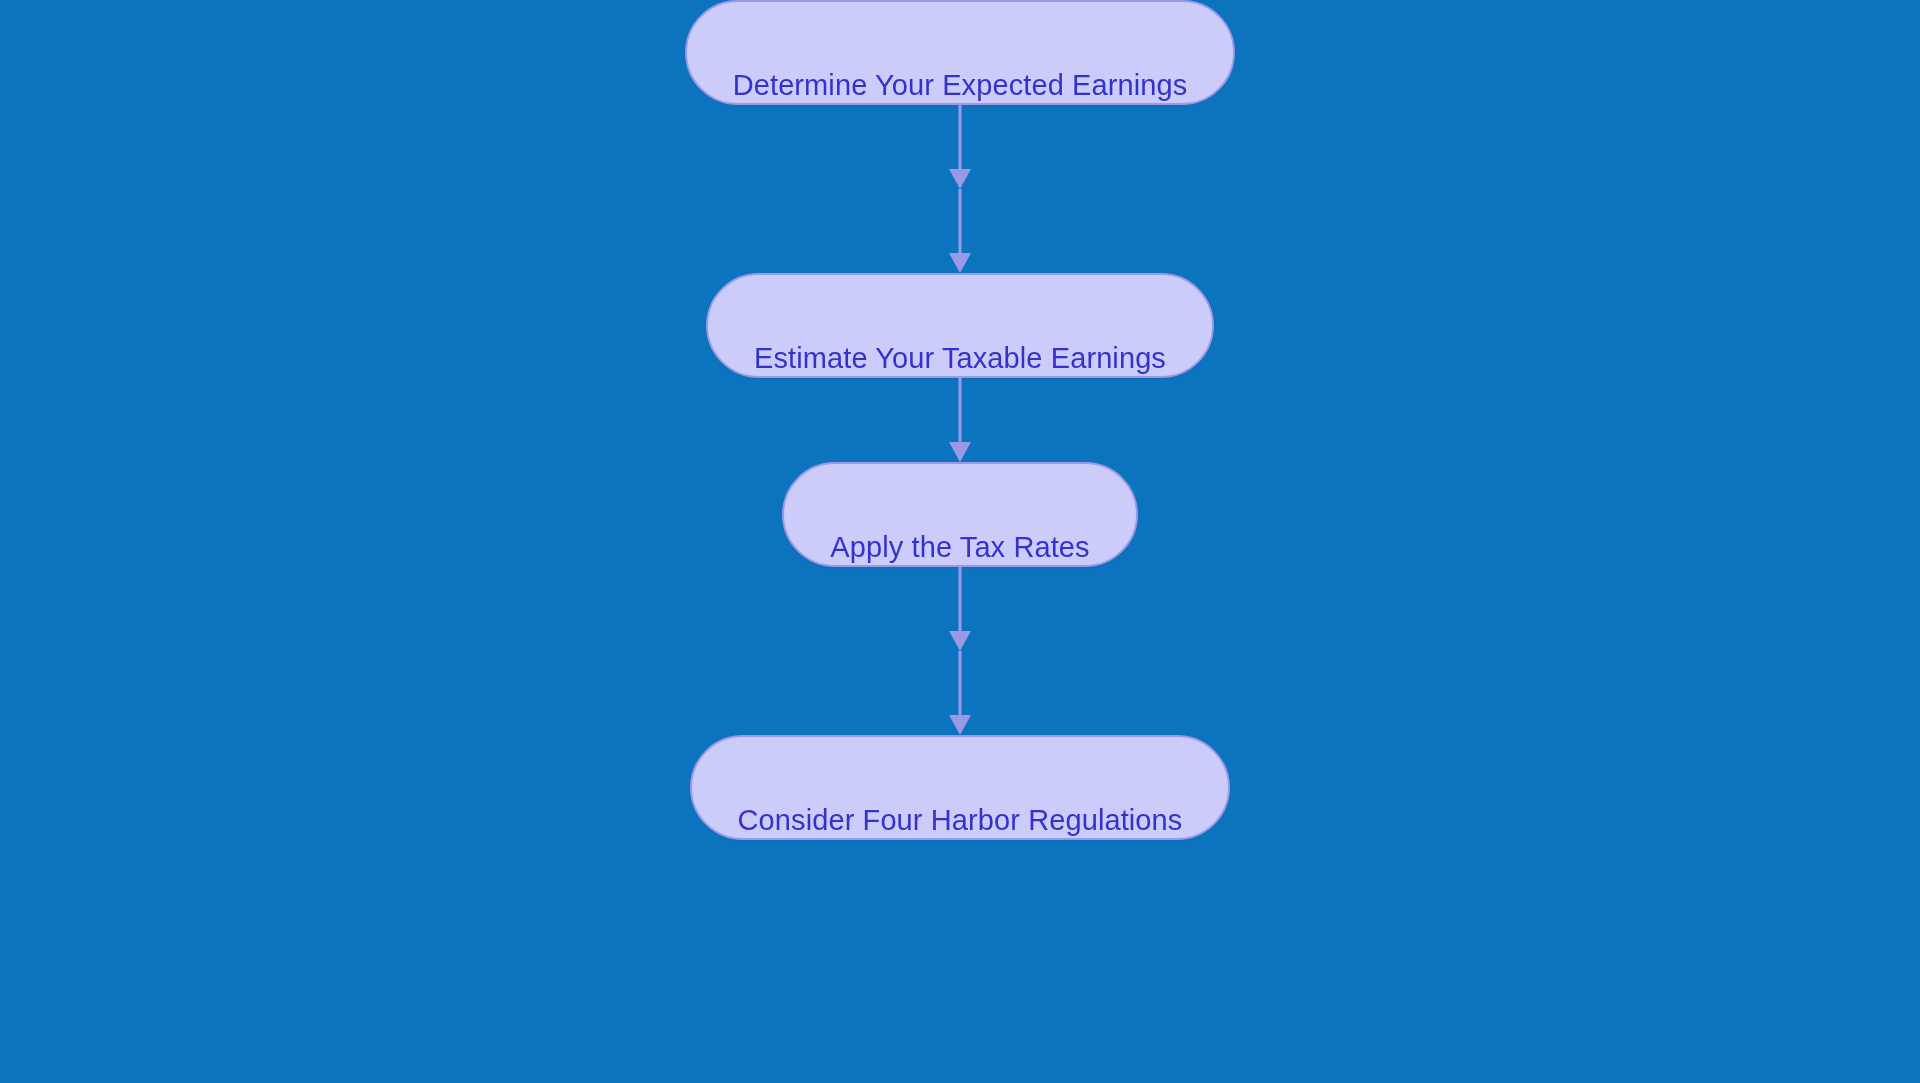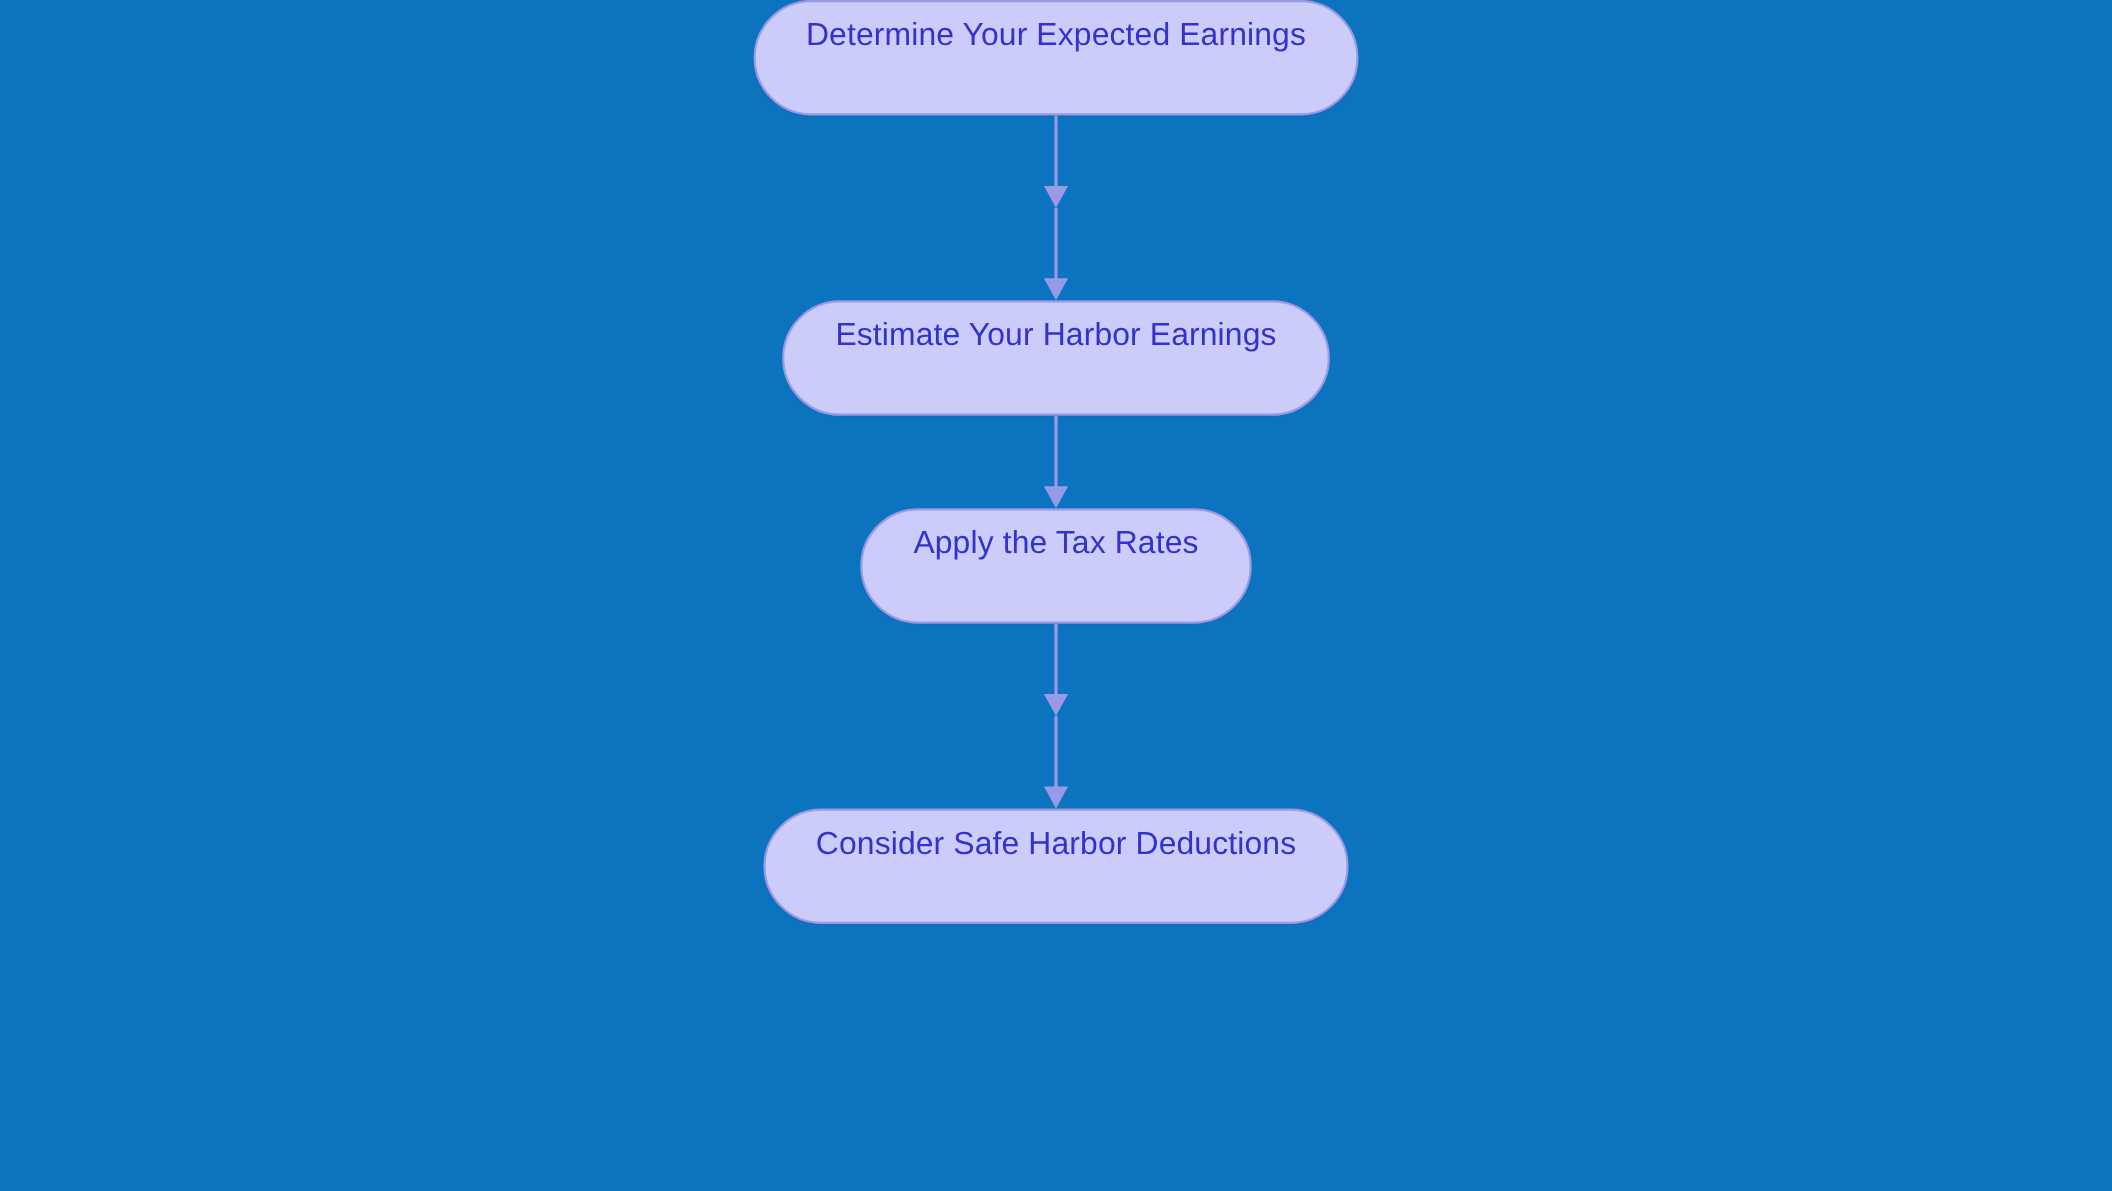--- a/index.html
+++ b/index.html
@@ -28,23 +28,23 @@
     justify-content: center;
     width: 100%;
   }
   .node {
     box-sizing: border-box;
     height: 105px;
     background: #ccccfa;
     border: 2px solid #9999e8;
     border-radius: 52.5px;
     display: flex;
-    align-items: flex-start;
+    align-items: flex-end;
     justify-content: center;
-    padding: 16px 46px;
+    padding: 3px 46px;
     box-shadow: 0 1px 2px rgba(0,0,0,0.06);
   }
   .node-label {
     color: #3333cc;
     font-family: "Liberation Sans", sans-serif;
     font-size: 29px;
     font-weight: 400;
     line-height: 1;
     white-space: nowrap;
     letter-spacing: 0.1px;
@@ -94,21 +94,21 @@
   </div>
 
 
   <div class="connector">
     <div class="connector-line"></div>
     <div class="connector-arrow"></div>
   </div>
 
   <div class="node-row">
     <div class="node">
-      <span class="node-label">Estimate Your Harbor Earnings</span>
+      <span class="node-label">Estimate Your Taxable Earnings</span>
     </div>
   </div>
 
   <div class="connector">
     <div class="connector-line"></div>
     <div class="connector-arrow"></div>
   </div>
 
   <div class="node-row">
     <div class="node">
@@ -122,17 +122,17 @@
   </div>
 
 
   <div class="connector">
     <div class="connector-line"></div>
     <div class="connector-arrow"></div>
   </div>
 
   <div class="node-row">
     <div class="node">
-      <span class="node-label">Consider Safe Harbor Deductions</span>
+      <span class="node-label">Consider Four Harbor Regulations</span>
     </div>
   </div>
 
 </div>
 
 </body></html>

